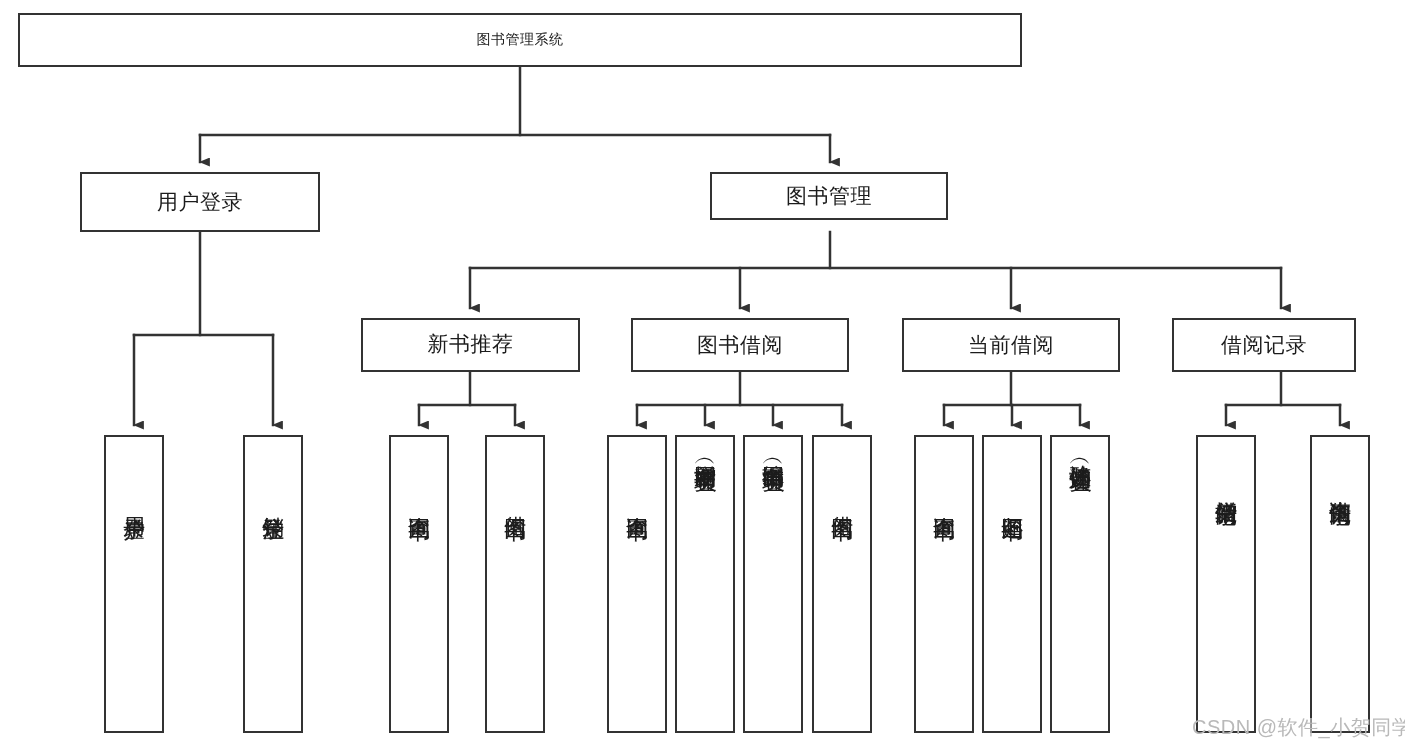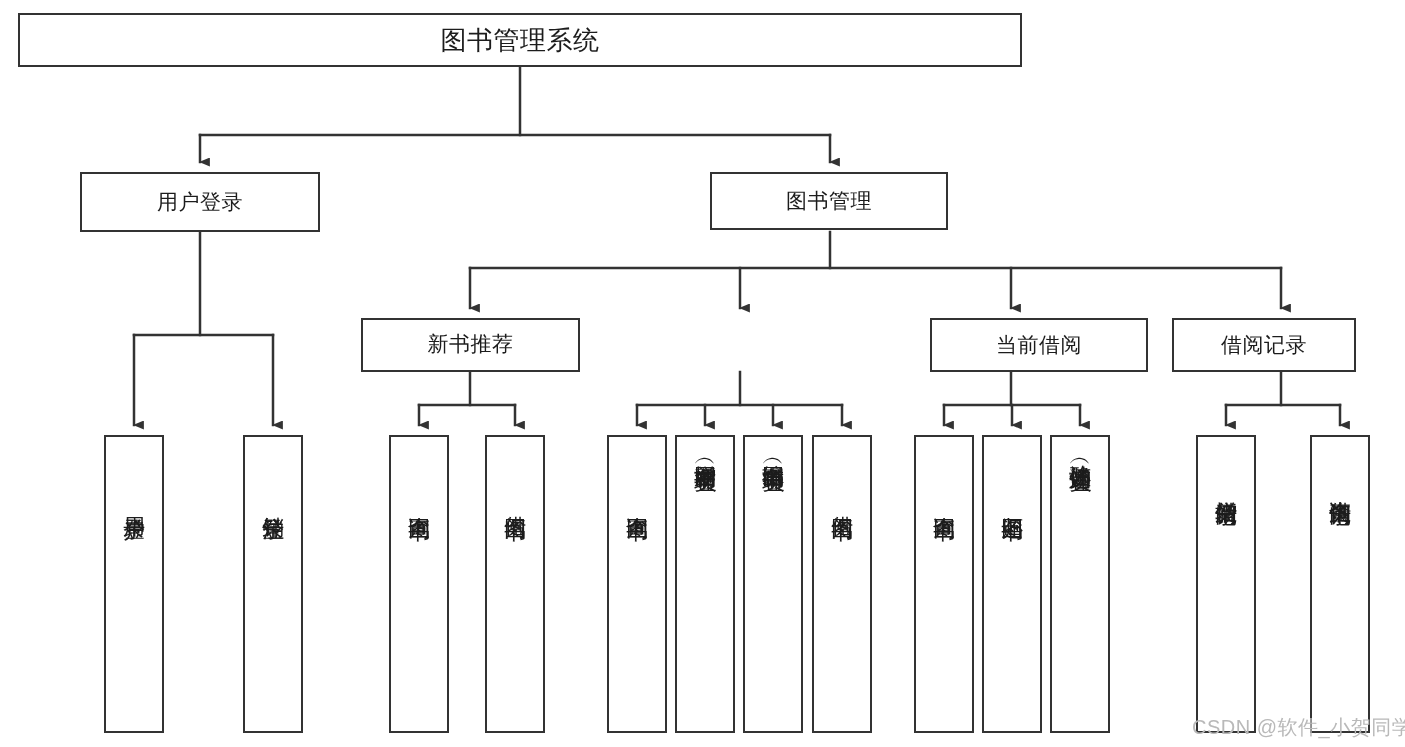--- a/index.html
+++ b/index.html
@@ -36,21 +36,21 @@
     justify-content: center;
   }
   .node-h .label {
     font-size: 21px;
     line-height: 1.1;
     letter-spacing: 0.5px;
     white-space: nowrap;
     color: #1c1c1c;
   }
   .node-root .label {
-    font-size: 26px;
+    font-size: 14px;
   }
   .node-v {
     align-items: flex-start;
     justify-content: center;
     padding-top: 4px;
   }
   .node-v .label {
     writing-mode: vertical-rl;
     text-orientation: upright;
     font-size: 22px;
@@ -132,28 +132,31 @@
     </g>
   </svg>
 
   <div class="node node-h node-root" style="left:18px; top:13px; width:1004px; height:54px;">
     <span class="label">图书管理系统</span>
   </div>
 
   <div class="node node-h" style="left:80px; top:172px; width:240px; height:60px;">
     <span class="label">用户登录</span>
   </div>
-  <div class="node node-h" style="left:710px; top:172px; width:238px; height:58px;">
+  <div class="node node-h" style="left:710px; top:172px; width:238px; height:48px;">
     <span class="label">图书管理</span>
   </div>
 
   <div class="node node-h" style="left:361px; top:318px; width:219px; height:54px;font-family:Liberation Serif, serif;">
     <span class="label">新书推荐</span>
   </div>
-  <div class="node node-h" style="left:902px; top:318px; width:218px; height:54px;margin-left:28px;">
+  <div class="node node-h" style="left:631px; top:318px; width:218px; height:54px;">
+    <span class="label">图书借阅</span>
+  </div>
+  <div class="node node-h" style="left:902px; top:318px; width:218px; height:54px;">
     <span class="label">当前借阅</span>
   </div>
   <div class="node node-h" style="left:1172px; top:318px; width:184px; height:54px;">
     <span class="label">借阅记录</span>
   </div>
 
   <div class="node node-v short" style="left:104px; top:435px; width:60px; height:298px;">
     <span class="label">用户登录</span>
   </div>
   <div class="node node-v short" style="left:243px; top:435px; width:60px; height:298px;">

